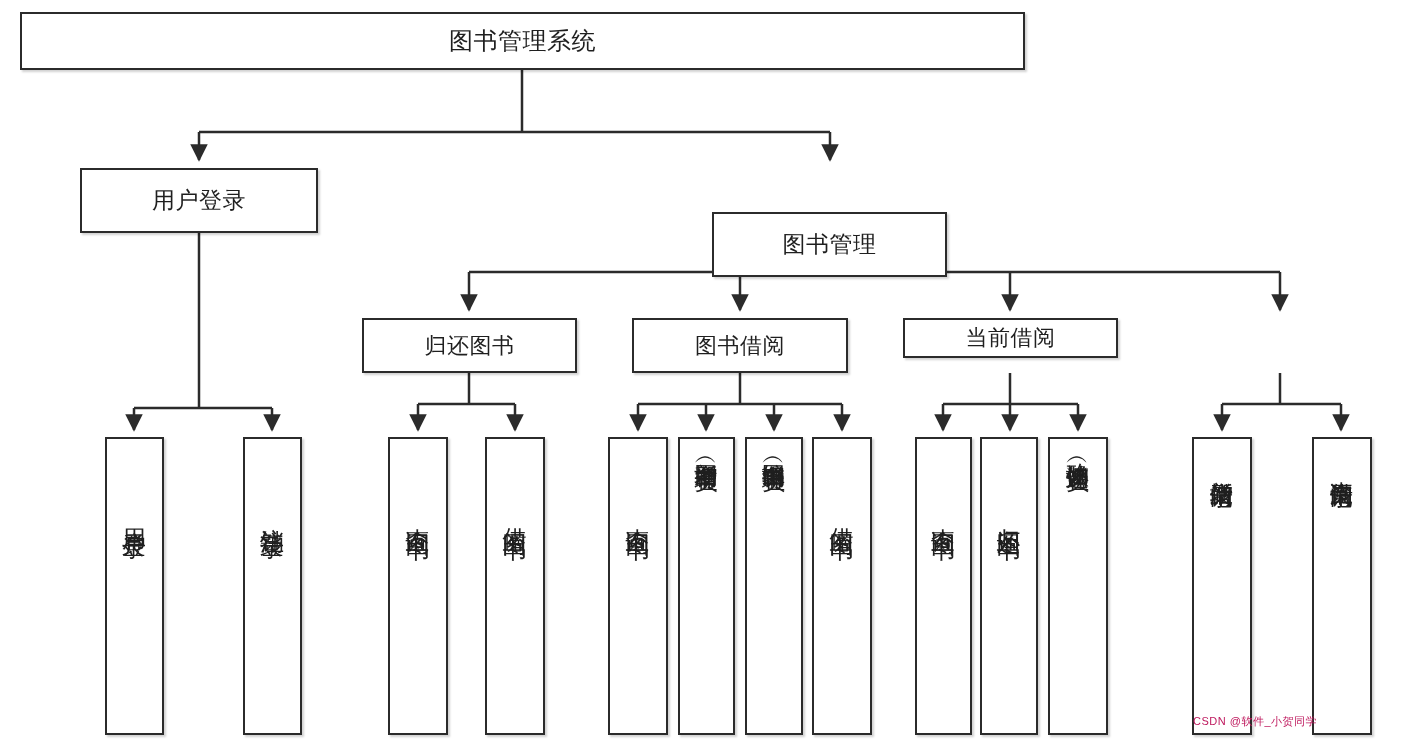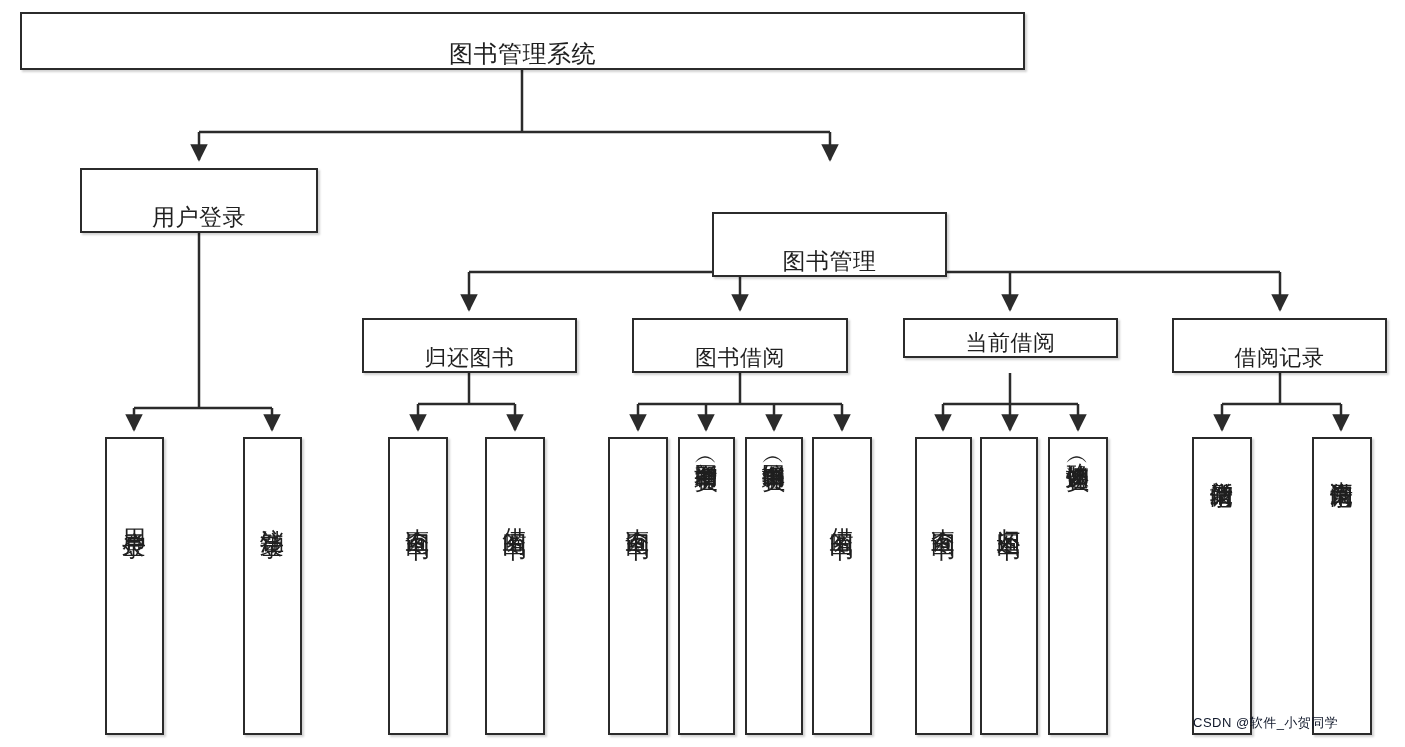--- a/index.html
+++ b/index.html
@@ -24,21 +24,21 @@
     width: 1405px;
     height: 747px;
     pointer-events: none;
   }
   .node {
     position: absolute;
     box-sizing: border-box;
     background: #ffffff;
     border: 2.5px solid #2b2b2b;
     display: flex;
-    align-items: flex-end;
+    align-items: center;
     justify-content: center;
     box-shadow: 2px 2px 2px rgba(0,0,0,0.18);
   }
   .node .label {
     color: #1f1f1f;
     text-align: center;
     line-height: 1.18;
     letter-spacing: 0.5px;
     white-space: nowrap;
   }
@@ -55,22 +55,22 @@
     writing-mode: vertical-rl;
     text-orientation: upright;
     font-size: 24px;
     line-height: 1.05;
     letter-spacing: 3px;
     white-space: normal;
   }
   .node.leaf.tall .label { font-size: 23px; letter-spacing: 1px; }
   .watermark {
     position: absolute;
-    color: #0f172a;
-    font-size: 13px;
+    color: #be185d;
+    font-size: 11px;
     white-space: nowrap;
     letter-spacing: 0.5px;
   }
 </style>
 </head>
 <body>
 
 <div id="canvas">
 
   <svg class="edges" viewBox="0 0 1405 747" xmlns="http://www.w3.org/2000/svg">
@@ -136,23 +136,20 @@
 
   <div class="node l3" style="left:362px; top:318px; width:215px; height:55px;">
     <span class="label">归还图书</span>
   </div>
   <div class="node l3" style="left:632px; top:318px; width:216px; height:55px;">
     <span class="label">图书借阅</span>
   </div>
   <div class="node l3" style="left:903px; top:318px; width:215px; height:40px;">
     <span class="label">当前借阅</span>
   </div>
-  <div class="node l3" style="left:1172px; top:318px; width:215px; height:55px;">
-    <span class="label">借阅记录</span>
-  </div>
 
   <div class="node leaf" style="left:105px; top:437px; width:59px; height:298px; padding-top:70px;">
     <span class="label">用户登录</span>
   </div>
   <div class="node leaf" style="left:243px; top:437px; width:59px; height:298px; padding-top:70px;">
     <span class="label">注销登录</span>
   </div>
 
   <div class="node leaf" style="left:388px; top:437px; width:60px; height:298px; padding-top:70px;">
     <span class="label">查询图书</span>

